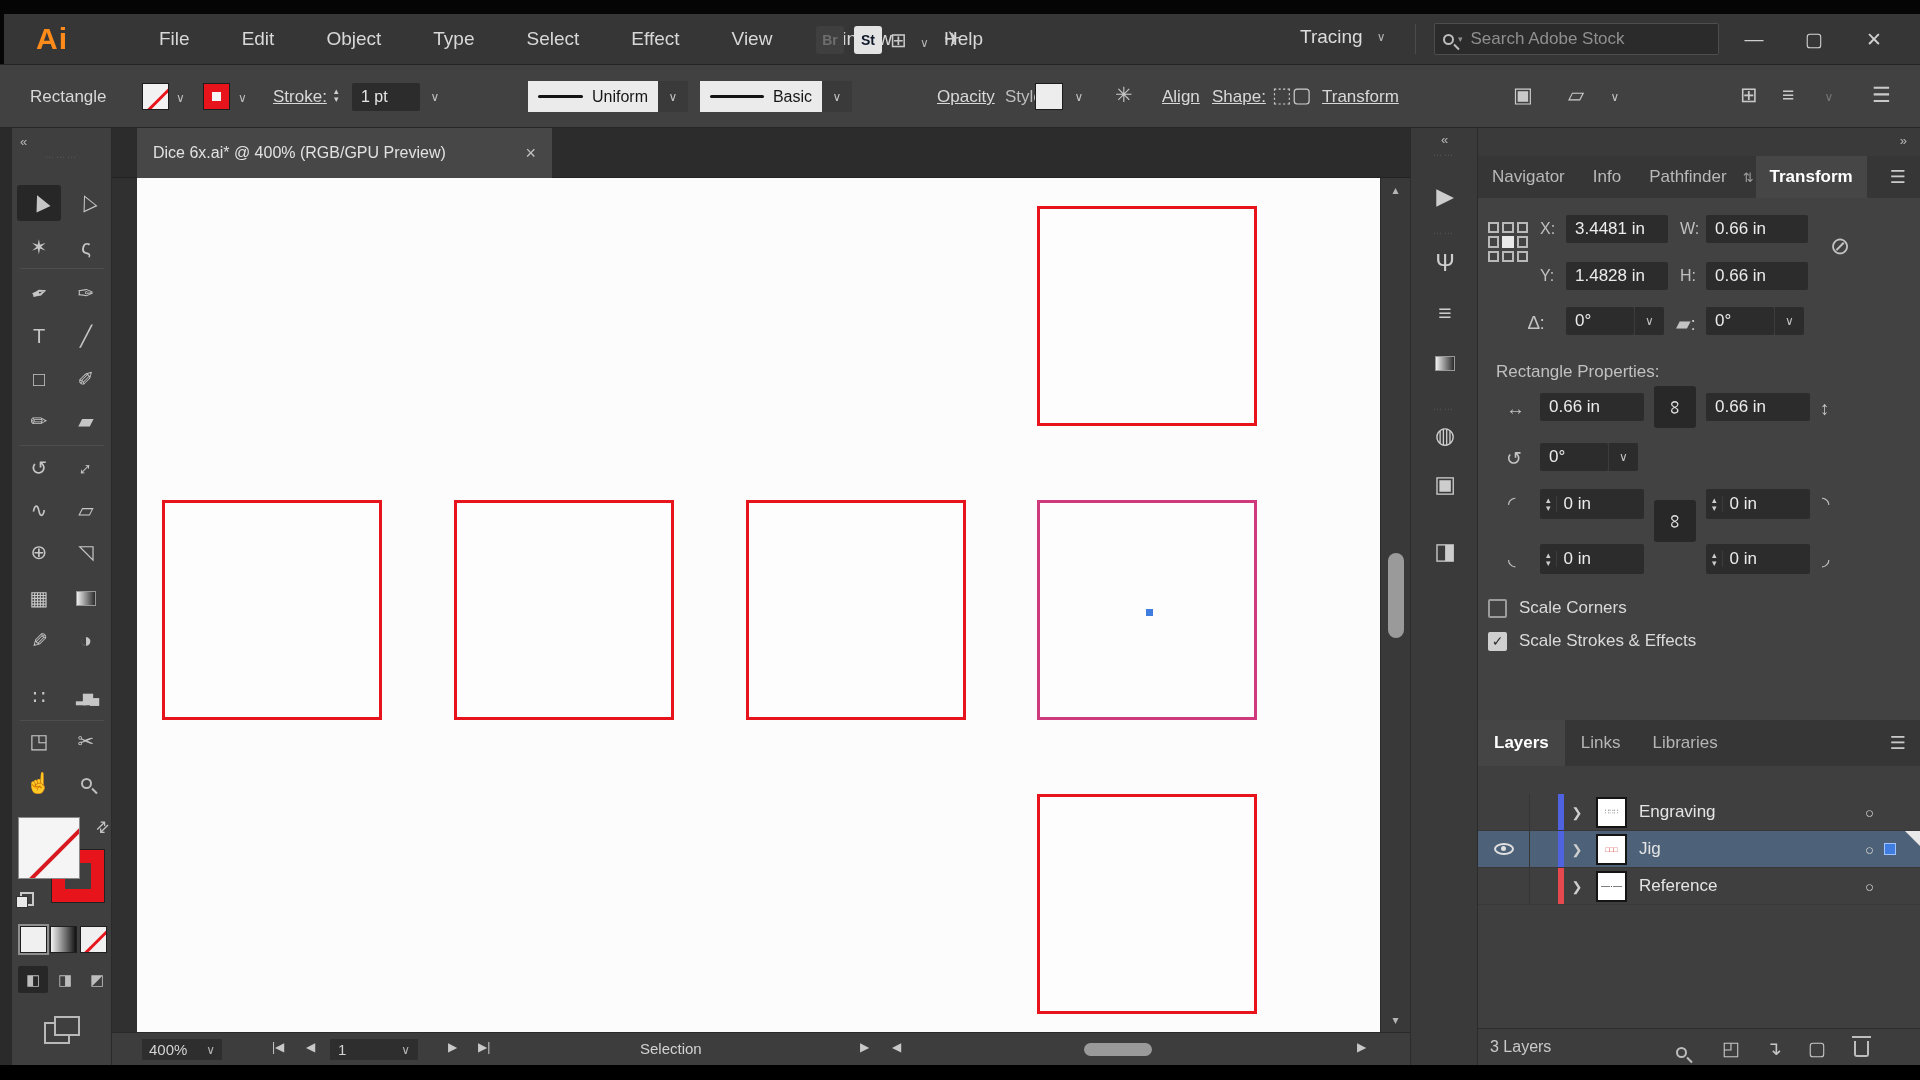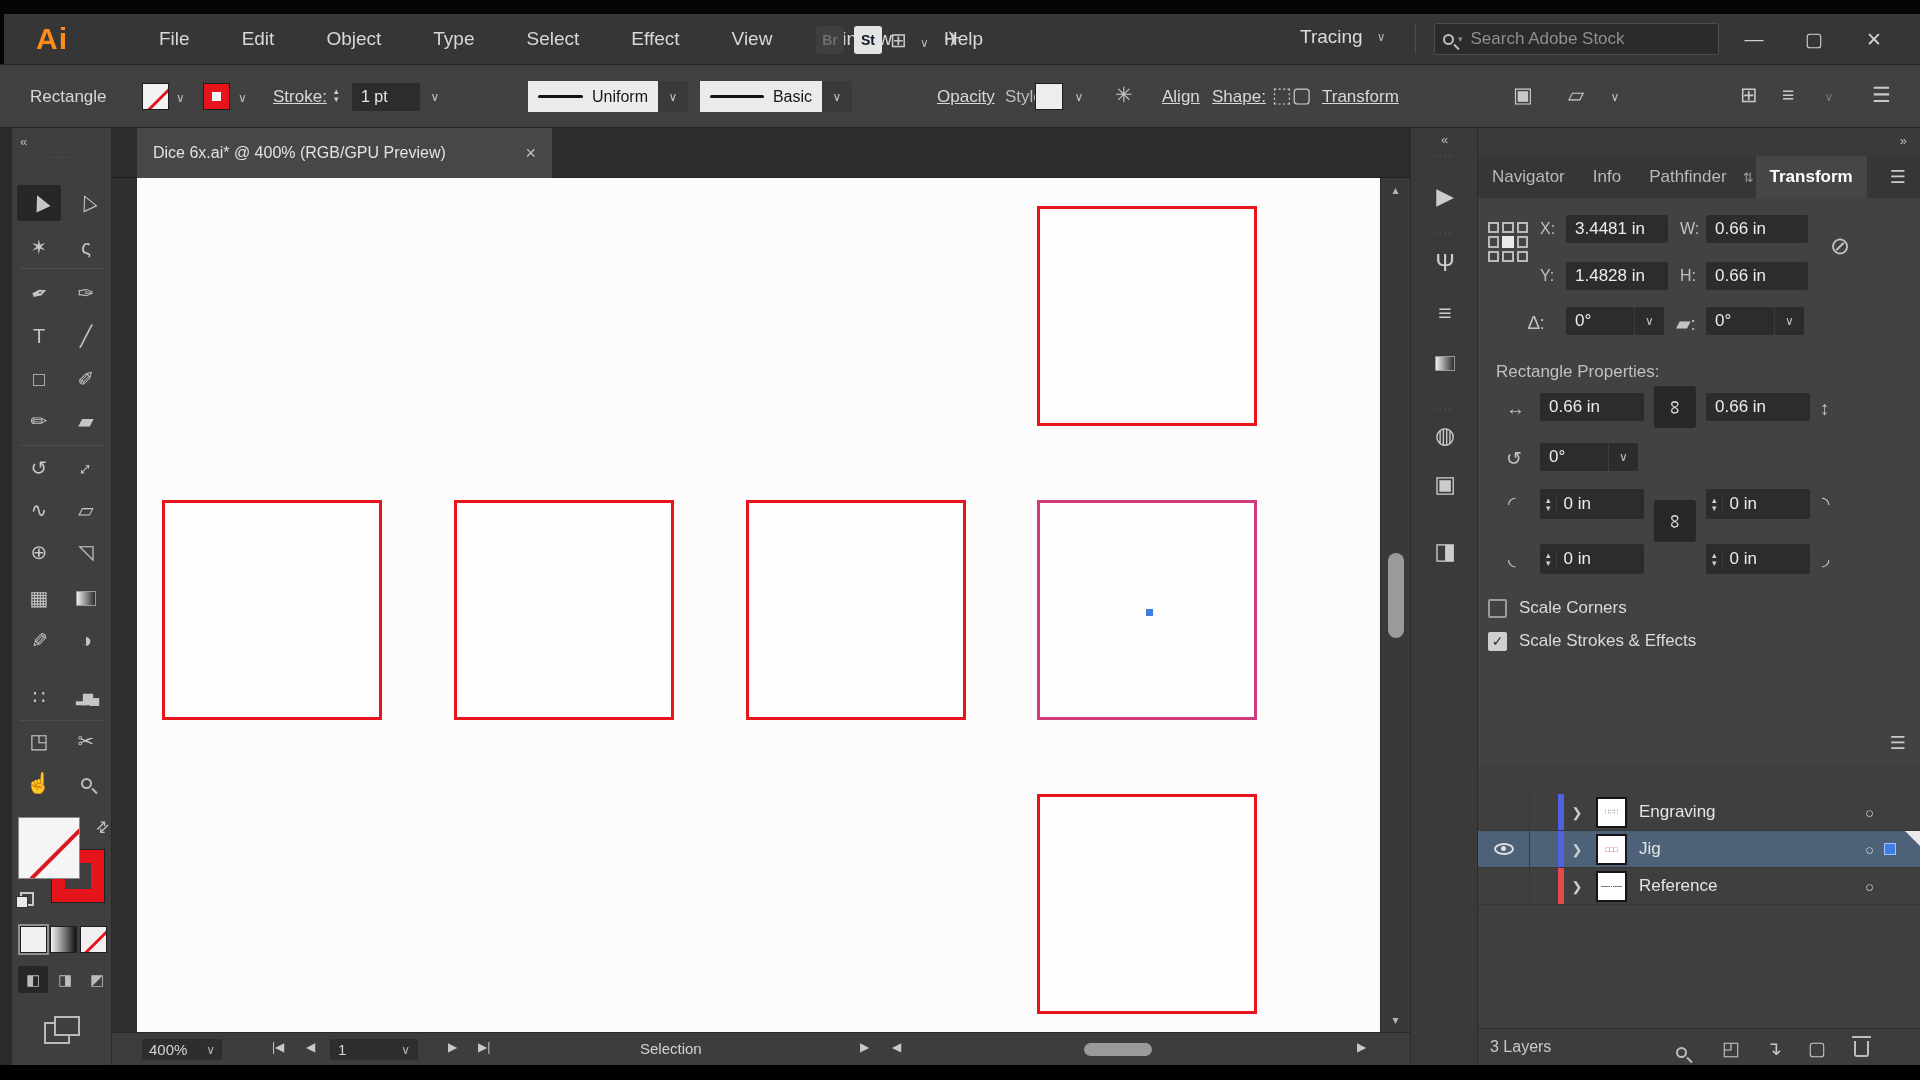--- a/index.html
+++ b/index.html
@@ -502,20 +502,25 @@
             <span class="cbox"></span>
             <span>Scale Corners</span>
           </div>
           <div class="cbrow" style="top: 503px;">
             <span class="cbox on">✓</span>
             <span>Scale Strokes &amp; Effects</span>
           </div>
         </div>
 
 
+      <div class="ltabs" id="ltabs">
+          <span class="ltab active">Layers</span>
+          <span class="ltab">Links</span>
+          <span class="ltab">Libraries</span>
+        </div>
       <span class="lmenu">☰</span>
       <div class="layerlist" id="layerlist">
           <div class="lrow" style="top: 28px;">
             <span class="eyebox"></span>
             <span class="colorbar" style="background:#4f63e0"></span>
             <span class="lchev">❯</span>
             <span class="lthumb">
               <span style="color:#555;font-size:7px">∷∷∷</span>
             </span>
             <span class="lname">Engraving</span>

